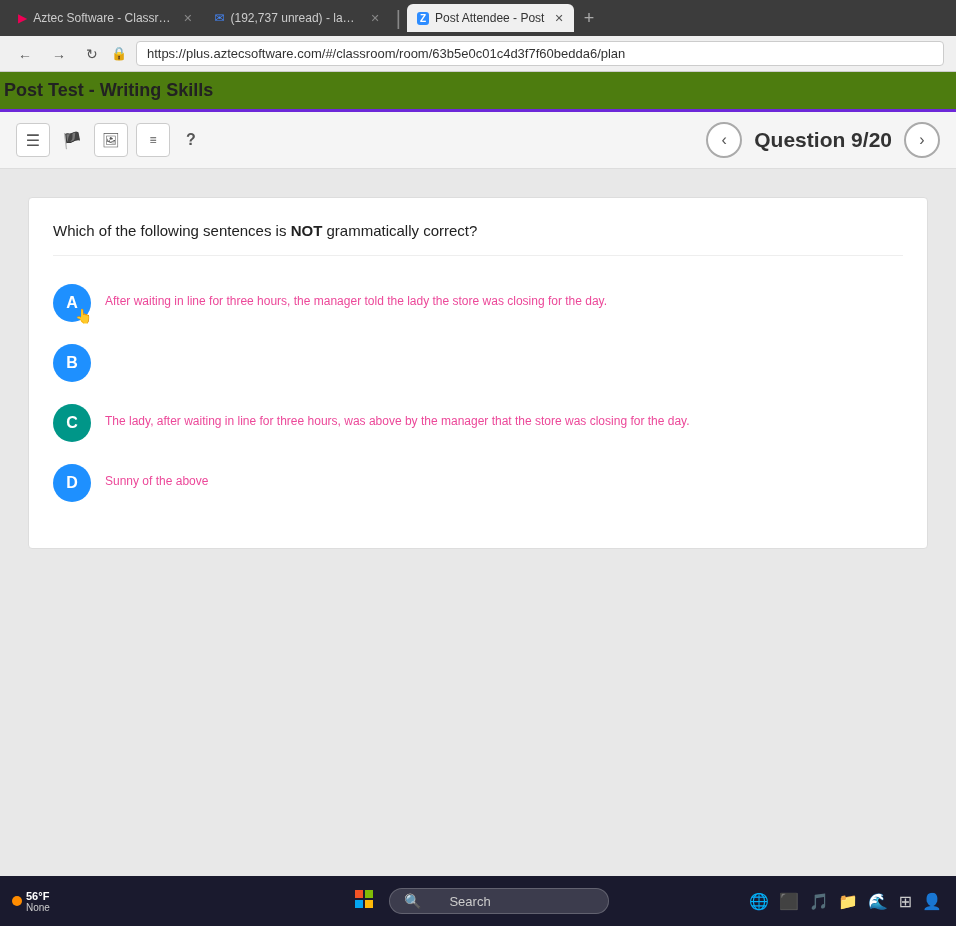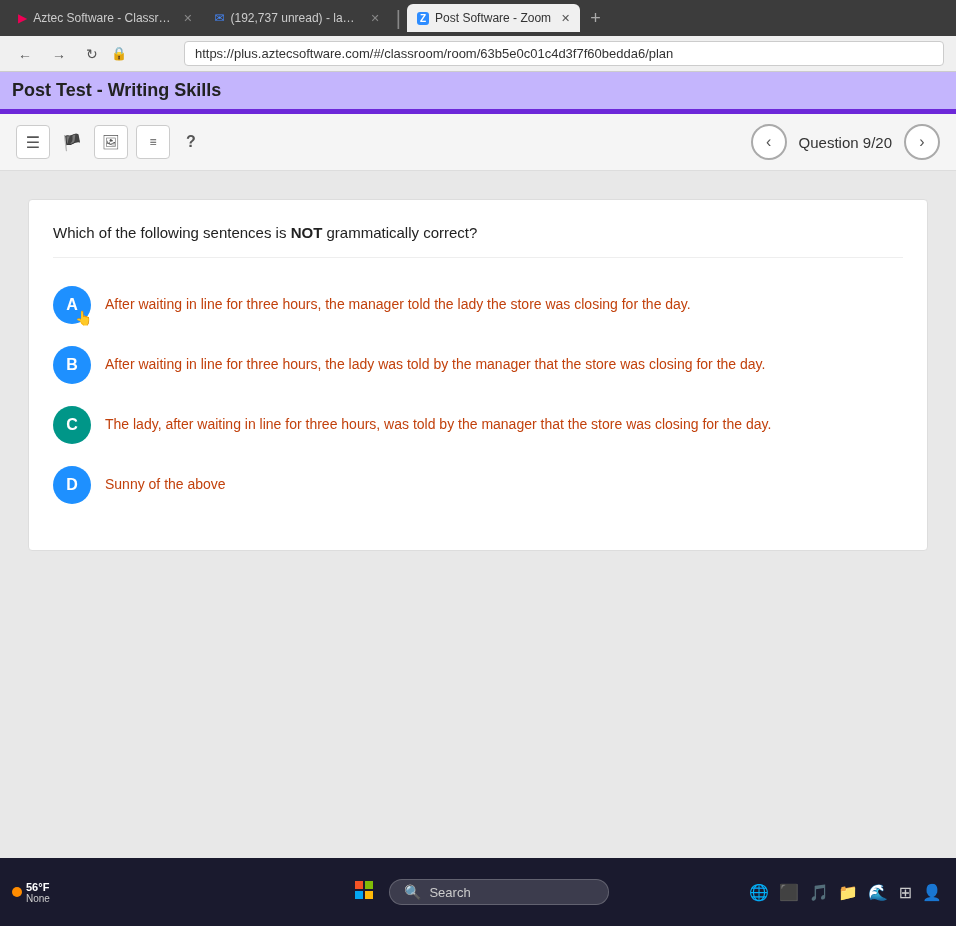--- a/index.html
+++ b/index.html
@@ -9,64 +9,64 @@
     .tab-bar { background: #3c3c3c; display: flex; align-items: center; height: 36px; padding: 0 8px; gap: 2px; }
     .tab { display: flex; align-items: center; height: 28px; padding: 0 10px; border-radius: 6px 6px 0 0; font-size: 12px; color: #ccc; max-width: 200px; gap: 6px; cursor: pointer; }
     .tab.active { background: #f0f0f0; color: #333; }
     .tab .tab-close { margin-left: 4px; color: #888; font-size: 11px; cursor: pointer; }
     .tab.active .tab-close { color: #555; }
     .tab-new { background: none; border: none; color: #aaa; font-size: 18px; cursor: pointer; padding: 0 8px; }
 
     
     .address-bar { background: #f0f0f0; display: flex; align-items: center; height: 36px; padding: 0 12px; gap: 8px; border-bottom: 1px solid #ccc; }
     .nav-btn { background: none; border: none; cursor: pointer; color: #555; font-size: 14px; padding: 2px 6px; border-radius: 4px; }
-    .address-input { flex: 1; background: white; border: 1px solid #ccc; border-radius: 4px; padding: 4px 10px; font-size: 13px; color: #333; margin-left: 48px; }
+    .address-input { flex: 1; background: white; border: 1px solid #ccc; border-radius: 4px; padding: 4px 10px; font-size: 13px; color: #333; }
     .lock-icon { color: #555; font-size: 13px; }
 
     
-    .page-title-bar { background: #c4b5fd; padding: 8px 12px; border-bottom: 5px solid #6d28d9; }
+    .page-title-bar { background: #4d7c0f; padding: 8px 4px; border-bottom: 3px solid #6d28d9; }
     .page-title { font-size: 18px; font-weight: bold; color: #222; }
 
     
     .toolbar { background: #f5f5f5; display: flex; align-items: center; padding: 10px 16px; gap: 8px; border-bottom: 1px solid #ddd; }
     .toolbar-btn { background: white; border: 1px solid #ccc; border-radius: 4px; padding: 6px 8px; cursor: pointer; font-size: 14px; color: #555; display: flex; align-items: center; justify-content: center; width: 34px; height: 34px; }
     .toolbar-flag { background: none; border: none; cursor: pointer; color: #888; font-size: 16px; padding: 4px; }
     .toolbar-question { background: none; border: none; cursor: pointer; color: #555; font-size: 16px; font-weight: bold; padding: 4px 8px; }
     .toolbar-spacer { flex: 1; }
     .question-nav { display: flex; align-items: center; gap: 12px; }
     .nav-circle { width: 36px; height: 36px; border-radius: 50%; border: 2px solid #aaa; background: white; cursor: pointer; display: flex; align-items: center; justify-content: center; font-size: 16px; color: #555; }
-    .question-label { font-size: 15px; color: #333; font-weight: normal; }
+    .question-label { font-size: 21px; color: #333; font-weight: bold; }
 
     
     .question-area { background: white; margin: 16px; border-radius: 4px; border: 1px solid #ddd; padding: 24px; flex: 1; }
     .question-text { font-size: 15px; color: #222; margin-bottom: 28px; border-bottom: 1px solid #eee; padding-bottom: 16px; }
     .question-text strong { font-weight: bold; }
 
     .answer-option { display: flex; align-items: flex-start; gap: 14px; margin-bottom: 22px; }
     .answer-circle { width: 38px; height: 38px; border-radius: 50%; display: flex; align-items: center; justify-content: center; font-size: 16px; font-weight: bold; color: white; flex-shrink: 0; cursor: pointer; }
     .answer-circle.blue { background: #1e90ff; }
     .answer-circle.teal { background: #009688; }
-    .answer-text { font-size: 14px; color: #c2410c; padding-top: 8px; line-height: 1.5; }
+    .answer-text { font-size: 12px; color: #ec4899; padding-top: 8px; line-height: 1.5; }
 
     .question-code { font-size: 12px; color: #999; margin-top: 8px; }
 
     
     .browser-wrapper { width: 956px; height: 926px; background: #2a2a4a; display: flex; flex-direction: column; }
     .browser-body { background: #e8e8e8; flex: 1; display: flex; flex-direction: column; overflow: hidden; }
 
     
-    .taskbar { background: #1a1a2e; height: 68px; display: flex; align-items: center; padding: 0 12px; gap: 8px; position: absolute; bottom: 0; left: 0; right: 0; }
+    .taskbar { background: #1a1a2e; height: 50px; display: flex; align-items: center; padding: 0 12px; gap: 8px; position: absolute; bottom: 0; left: 0; right: 0; }
     .taskbar-weather { display: flex; flex-direction: column; margin-right: 8px; }
     .taskbar-weather .temp { font-size: 11px; color: white; font-weight: bold; }
     .taskbar-weather .condition { font-size: 10px; color: #ccc; }
     .taskbar-center { display: flex; align-items: center; gap: 8px; position: absolute; left: 50%; transform: translateX(-50%); }
     .start-btn { background: none; border: none; cursor: pointer; color: white; font-size: 18px; padding: 4px 8px; }
     .search-bar { background: rgba(255,255,255,0.15); border: 1px solid rgba(255,255,255,0.2); border-radius: 20px; display: flex; align-items: center; padding: 4px 14px; gap: 8px; width: 220px; cursor: pointer; }
     .search-bar .search-icon { color: #ccc; font-size: 14px; }
-    .search-bar .search-text { color: #ccc; font-size: 13px; }
+    .search-bar .search-text { color: #ccc; font-size: 13px; margin-left: 20px; }
     .taskbar-icons { display: flex; align-items: center; gap: 6px; margin-left: auto; }
     .taskbar-icon { color: #ccc; font-size: 16px; cursor: pointer; padding: 2px; }
 
     
     .orange-dot { width: 10px; height: 10px; border-radius: 50%; background: #ff8c00; margin-right: 4px; }
 
     .tab-separator { color: #888; font-size: 20px; padding: 0 4px; }
   </style>
 </head>
 <body>
@@ -80,21 +80,21 @@
       <span class="tab-close">✕</span>
     </div>
     <div class="tab" style="max-width:200px; overflow:hidden; white-space:nowrap;">
       <span style="color:#4488ff; font-size:12px;">✉</span>
       <span style="font-size:12px; max-width:130px; overflow:hidden; white-space:nowrap; text-overflow:ellipsis;">(192,737 unread) - lashay_tye@y</span>
       <span class="tab-close">✕</span>
     </div>
     <span class="tab-separator">|</span>
     <div class="tab active">
       <span style="background:#2d8cff; color:white; border-radius:3px; padding:1px 3px; font-size:10px; font-weight:bold;">Z</span>
-      <span style="font-size:12px;">Post Software - Zoom</span>
+      <span style="font-size:12px;">Post Attendee - Post</span>
       <span class="tab-close">✕</span>
     </div>
     <button class="tab-new">+</button>
   </div>
 
   <div class="address-bar">
     <button class="nav-btn">←</button>
     <button class="nav-btn">→</button>
     <button class="nav-btn">↻</button>
     <span class="lock-icon">🔒</span>
@@ -133,28 +133,27 @@
             <span>A</span>
             <span style="position:absolute; bottom:-2px; right:-2px; font-size:14px;">👆</span>
           </div>
           <span class="answer-text">After waiting in line for three hours, the manager told the lady the store was closing for the day.</span>
         </div>
 
         <div class="answer-option">
           <div class="answer-circle blue">
             <span>B</span>
           </div>
-          <span class="answer-text">After waiting in line for three hours, the lady was told by the manager that the store was closing for the day.</span>
         </div>
 
         <div class="answer-option">
           <div class="answer-circle teal">
             <span>C</span>
           </div>
-          <span class="answer-text">The lady, after waiting in line for three hours, was told by the manager that the store was closing for the day.</span>
+          <span class="answer-text">The lady, after waiting in line for three hours, was above by the manager that the store was closing for the day.</span>
         </div>
 
         <div class="answer-option">
           <div class="answer-circle blue">
             <span>D</span>
           </div>
           <span class="answer-text">Sunny of the above</span>
         </div>
 
       </div>

